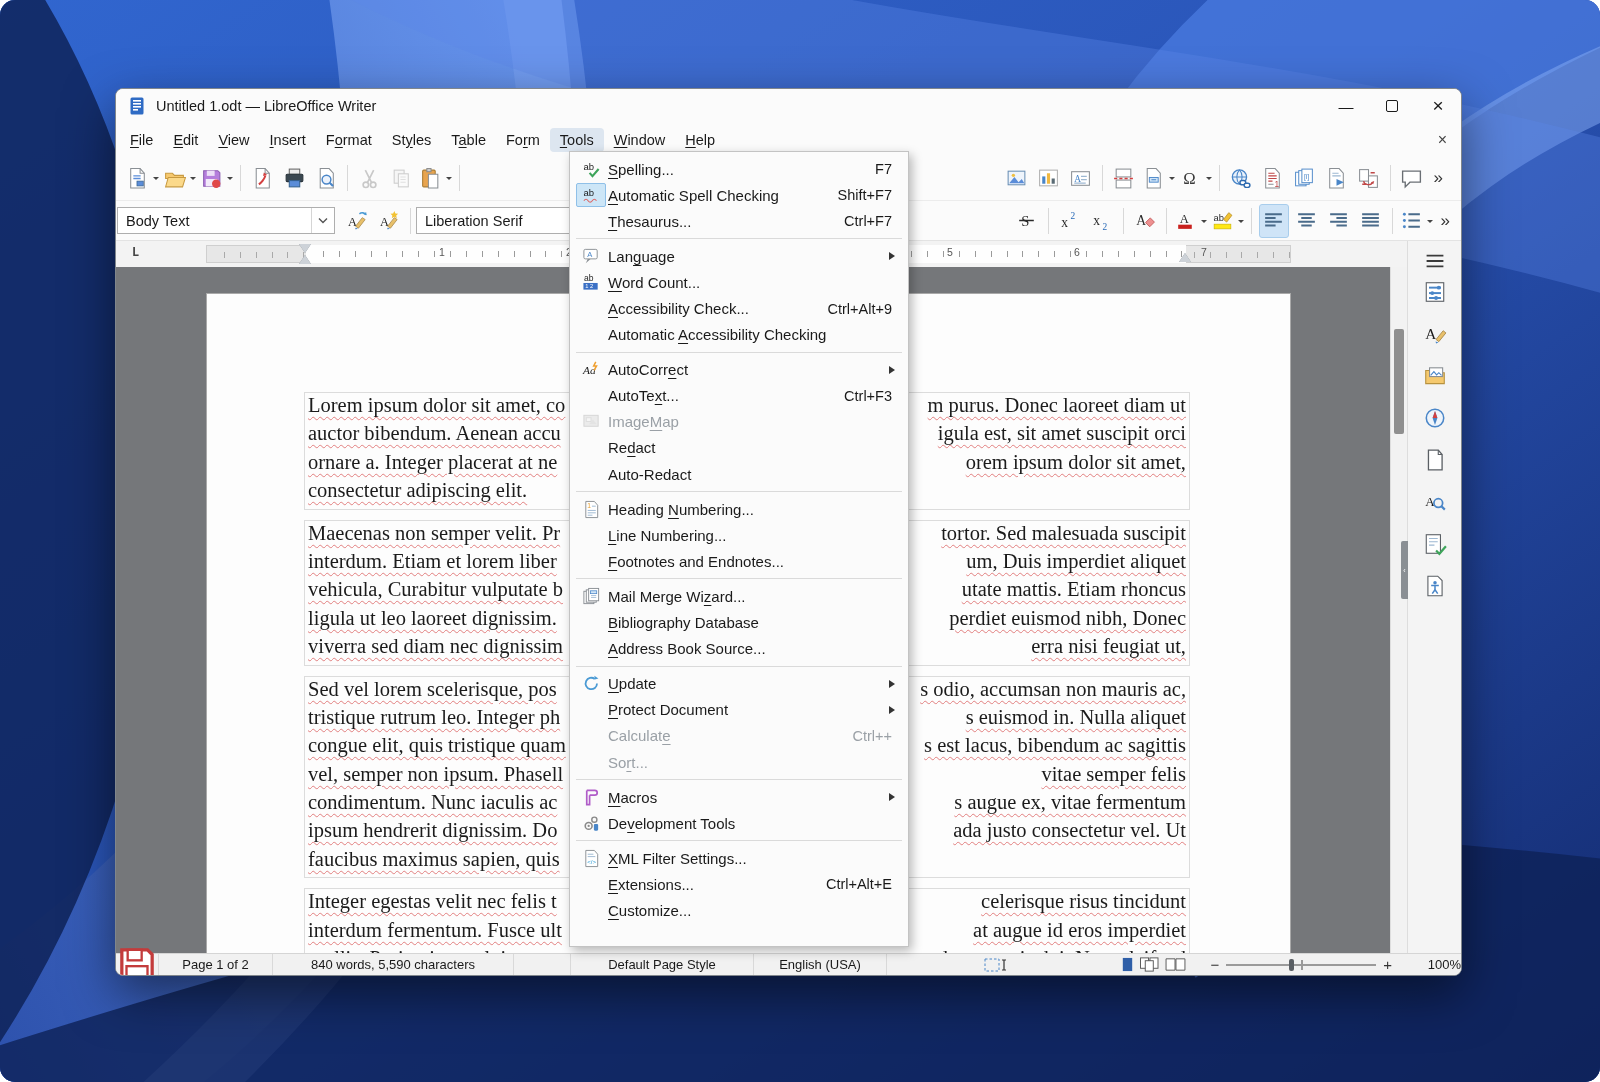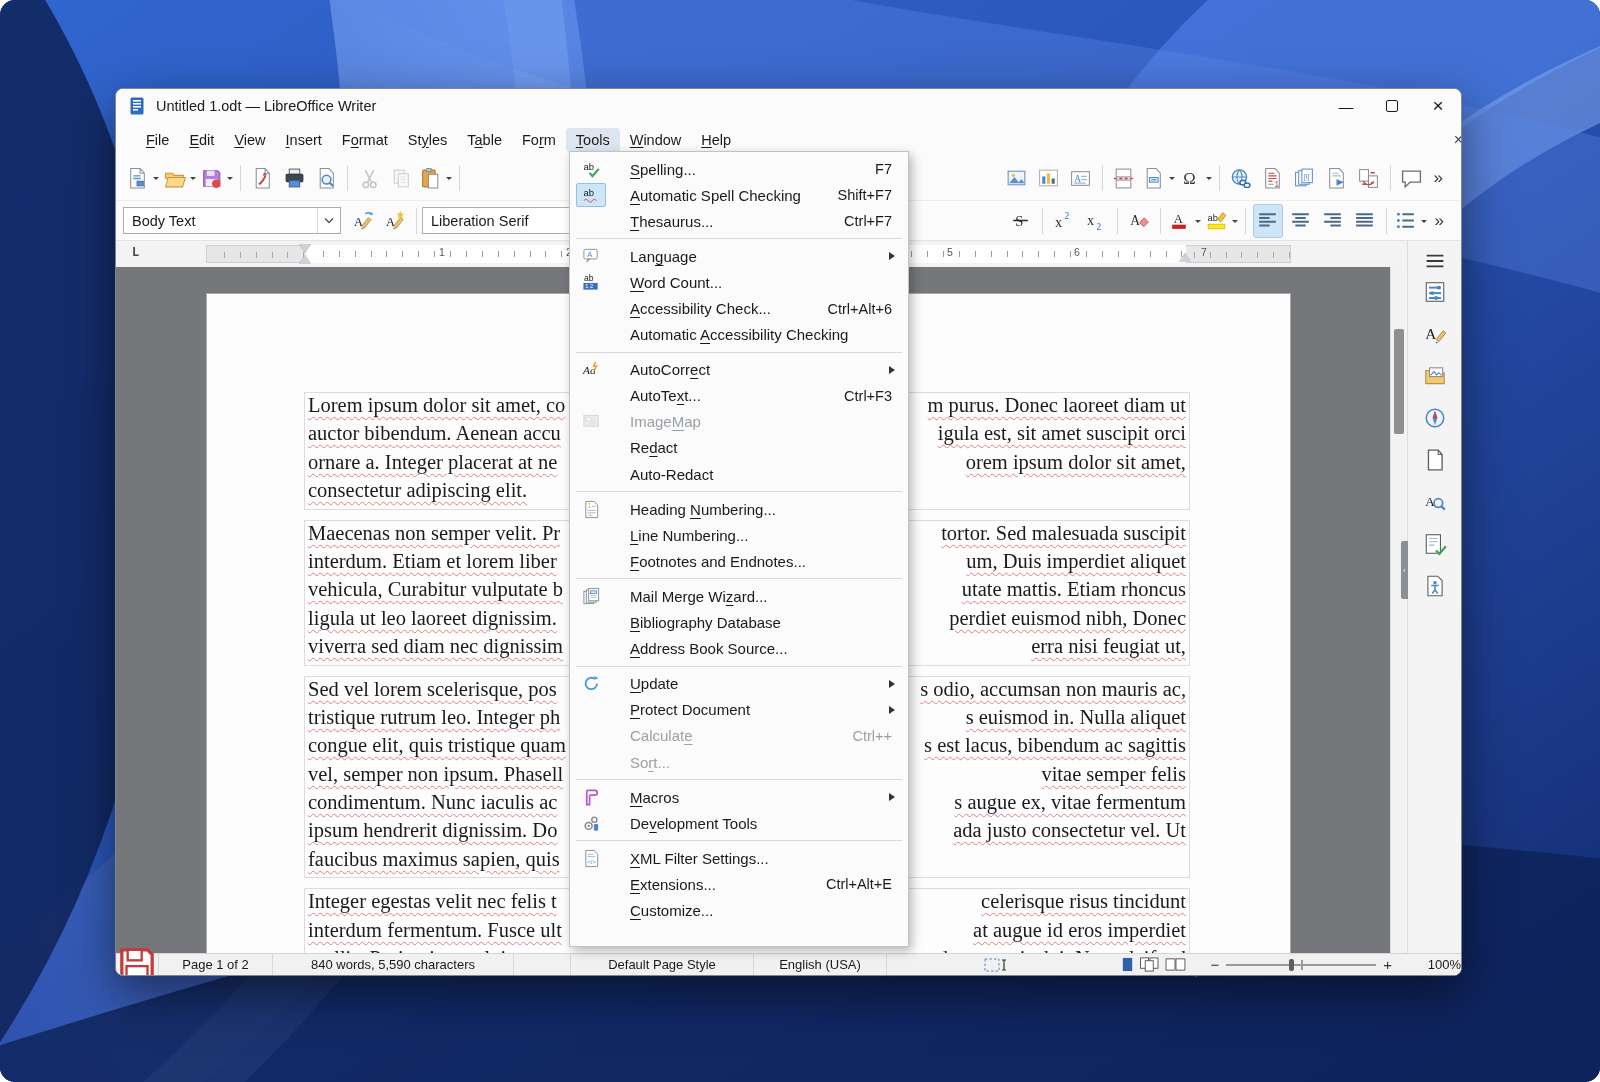--- a/index.html
+++ b/index.html
@@ -13,29 +13,29 @@
     box-shadow:0 18px 50px rgba(0,0,0,.5);overflow:hidden;}
   .titlebar{position:absolute;left:0;top:0;width:100%;height:34px;display:flex;align-items:center;background:#fbfbfb;}
   .app-icon{width:20px;height:20px;margin:0 8px 0 12px;display:inline-flex;}
   .title-text{font-size:14.5px;color:#1a1a1a;}
   .wincontrols{margin-left:auto;display:flex;height:100%;}
   .winbtn{width:46px;height:100%;display:flex;align-items:center;justify-content:center;font-size:15px;color:#1a1a1a;}
   .maxbox{width:10px;height:10px;border:1.2px solid #1a1a1a;display:inline-block;border-radius:2px;}
   .closex{font-size:19px;}
 
   
-  .menubar{position:absolute;left:16px;top:34px;width:100%;height:33px;display:flex;align-items:center;background:#fbfbfb;padding-left:4px;box-sizing:border-box;}
+  .menubar{position:absolute;left:0;top:34px;width:100%;height:33px;display:flex;align-items:center;background:#fbfbfb;padding-left:4px;box-sizing:border-box;}
   .mb-item{padding:4px 10px;font-size:14.5px;color:#1a1a1a;border-radius:4px;white-space:nowrap;}
   .mb-item.active{background:#dde6f0;}
   .mb-item u{text-underline-offset:2px;}
   .menubar-close{margin-left:auto;margin-right:14px;font-size:16px;color:#444;}
 
   
   .stdbar{position:absolute;left:0;top:67px;width:100%;height:45px;display:flex;align-items:center;background:#fbfbfb;border-bottom:1px solid #ececec;padding:0 8px;box-sizing:border-box;}
-  .fmtbar{position:absolute;left:0;top:112px;width:100%;height:40px;display:flex;align-items:center;background:#fbfbfb;border-bottom:1px solid #e3e3e3;padding:0 7px;box-sizing:border-box;}
+  .fmtbar{position:absolute;left:0;top:112px;width:100%;height:40px;display:flex;align-items:center;background:#fbfbfb;border-bottom:1px solid #e3e3e3;padding:0 1px;box-sizing:border-box;}
   .tb-btn{display:inline-flex;align-items:center;justify-content:center;height:32px;min-width:28px;margin:0 2px;border-radius:3px;position:relative;}
   .tb-btn svg{width:23px;height:23px;}
   .tb-btn.disabled{opacity:.55;filter:grayscale(1);}
   .tb-btn.active{background:#cfe4f7;border:1px solid #a8cdec;}
   .dd{width:0;height:0;border:3.5px solid transparent;border-top-color:#444;margin:4px 0 0 4px;}
   .tb-sep{width:1px;height:26px;background:#d8d8d8;margin:0 5px;flex:none;}
   .tb-overflow{margin-left:6px;margin-right:10px;font-size:17px;color:#333;}
   .flexfill{flex:1;}
   .combo{height:27px;background:#fff;border:1px solid #aeaeae;display:flex;align-items:center;box-sizing:border-box;}
   .combo-style{width:218px;margin-right:6px;}
@@ -94,21 +94,21 @@
   #sb-views span{display:inline-flex;}
 
   
   .menupopup{position:absolute;left:453px;top:62px;width:340px;height:796px;background:#fbfbfb;border:1px solid #c3c3c3;
     box-shadow:3px 4px 10px rgba(0,0,0,.28);z-index:50;box-sizing:border-box;padding:4px 0;display:flex;flex-direction:column;}
   .mrow{height:26.1px;flex:none;display:flex;align-items:center;padding:0 8px 0 6px;position:relative;}
   .mrow.highlight{background:#abd3f2;}
   .micon{width:30px;height:24px;display:flex;align-items:center;justify-content:center;flex:none;}
   .micon svg{width:19px;height:19px;}
   .micon.checkedbox{background:#cde6f7;border:1px solid #8fc0e8;border-radius:2px;box-sizing:border-box;}
-  .mlabel{font-size:15px;color:#1a1a1a;margin-left:24px;white-space:nowrap;}
+  .mlabel{font-size:15px;color:#1a1a1a;margin-left:2px;white-space:nowrap;}
   .mlabel u{text-underline-offset:2.5px;}
   .mshortcut{margin-left:auto;font-size:14.5px;color:#1a1a1a;padding-right:8px;}
   .marrow{position:absolute;right:9px;top:50%;transform:translateY(-50%);width:0;height:0;border:4.5px solid transparent;border-left:6px solid #333;}
   .mrow.disabled .mlabel,.mrow.disabled .mshortcut{color:#9aa0a6;}
   .mrow.disabled .micon{opacity:.5;filter:grayscale(1);}
   .msep{height:1px;background:#dadada;margin:4px 6px;flex:none;}
 </style>
 </head>
 <body>
 
@@ -797,21 +797,21 @@
               <text x="2" y="8.5" font-size="9" fill="#1a1a1a">ab</text>
               <rect x="1.5" y="10.5" width="15" height="7" fill="#3a6fc4"></rect>
               <text x="3.5" y="16.3" font-size="6" fill="#fff">1 2</text>
             </svg>
           </span>
           <span class="mlabel"><u>W</u>ord Count...</span>
         </div>
         <div class="mrow">
           <span class="micon"></span>
           <span class="mlabel"><u>A</u>ccessibility Check...</span>
-          <span class="mshortcut">Ctrl+Alt+6</span>
+          <span class="mshortcut">Ctrl+Alt+9</span>
         </div>
         <div class="mrow">
           <span class="micon"></span>
           <span class="mlabel">Automatic <u>A</u>ccessibility Checking</span>
         </div>
         <div class="msep"></div>
         <div class="mrow">
           <span class="micon">
             <svg viewBox="0 0 20 20">
               <text x="1" y="15" font-size="12" font-style="italic" font-family="serif" fill="#1a1a1a">Aa</text>

